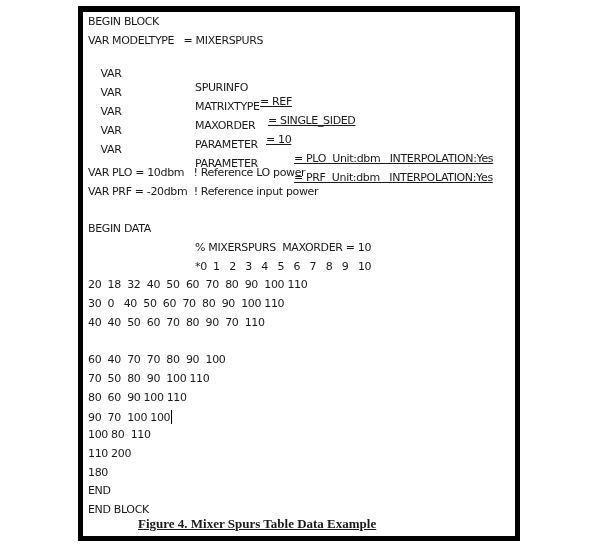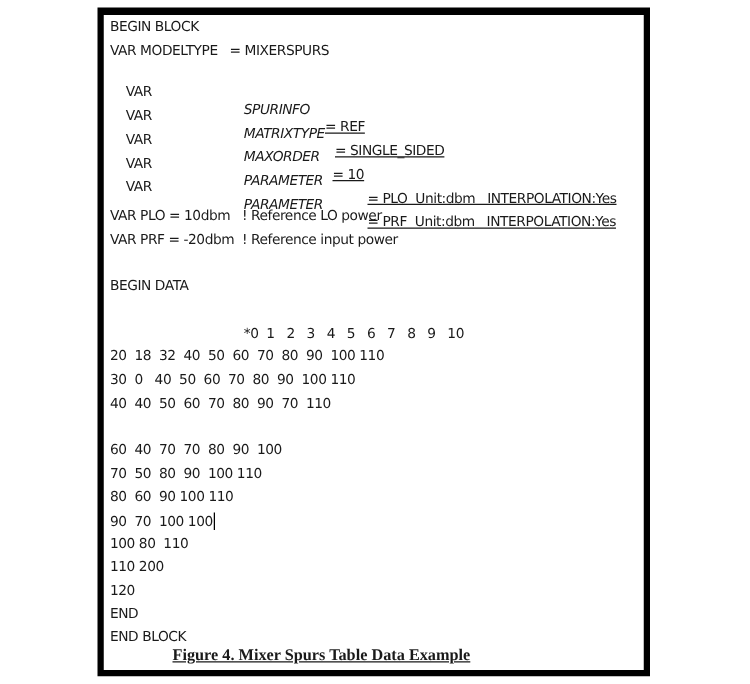--- a/index.html
+++ b/index.html
@@ -15,21 +15,21 @@
     .line {
       position: absolute;
       left: 5px;
       font-family: "DejaVu Sans", sans-serif;
       font-size: 11px;
       letter-spacing: -0.35px;
       color: #1a1a1a;
       white-space: pre;
       line-height: 14px;
     }
-    .col2 { position: absolute; left: 107px; font-style: italic; }
+    .col2 { position: absolute; left: 107px; }
     .col3 { position: absolute; text-decoration: underline; }
     .caption {
       position: absolute;
       left: 55px; top: 504px;
       font-family: "Liberation Serif", serif;
       font-weight: bold;
       font-size: 13px;
       color: #1a1a1a;
       white-space: pre;
       text-decoration: underline;
@@ -73,30 +73,31 @@
   <div class="line" style="top:117px; width:425px">
     <span>VAR</span>
     <span class="col2">PARAMETER</span>
     <span class="col3" style="left:206px">= PRF  Unit:dbm   INTERPOLATION:Yes</span>
   </div>
 
   <div class="line" style="top:154px">VAR PLO = 10dbm   ! Reference LO power</div>
   <div class="line" style="top:173px">VAR PRF = -20dbm  ! Reference input power</div>
 
   <div class="line" style="top:210px">BEGIN DATA</div>
+  <div class="line" style="top:229px; left:112px">% MIXERSPURS  MAXORDER = 10</div>
   <div class="line" style="top:248px; left:112px">*0  1   2   3   4   5   6   7   8   9   10</div>
 
   <div class="line" style="top:266px">20  18  32  40  50  60  70  80  90  100 110</div>
   <div class="line" style="top:285px">30  0   40  50  60  70  80  90  100 110</div>
   <div class="line" style="top:304px">40  40  50  60  70  80  90  70  110</div>
   <div class="line" style="top:341px">60  40  70  70  80  90  100</div>
   <div class="line" style="top:360px">70  50  80  90  100 110</div>
   <div class="line" style="top:379px">80  60  90 100 110</div>
   <div class="line" style="top:398px"><span>90  70  100 100</span><span class="cursor"></span></div>
   <div class="line" style="top:416px">100 80  110</div>
   <div class="line" style="top:435px">110 200</div>
-  <div class="line" style="top:454px">120</div>
+  <div class="line" style="top:454px">180</div>
 
   <div class="line" style="top:472px">END</div>
   <div class="line" style="top:491px">END BLOCK</div>
 
   <div class="caption">Figure 4. Mixer Spurs Table Data Example</div>
 </div>
 
 </body></html>

